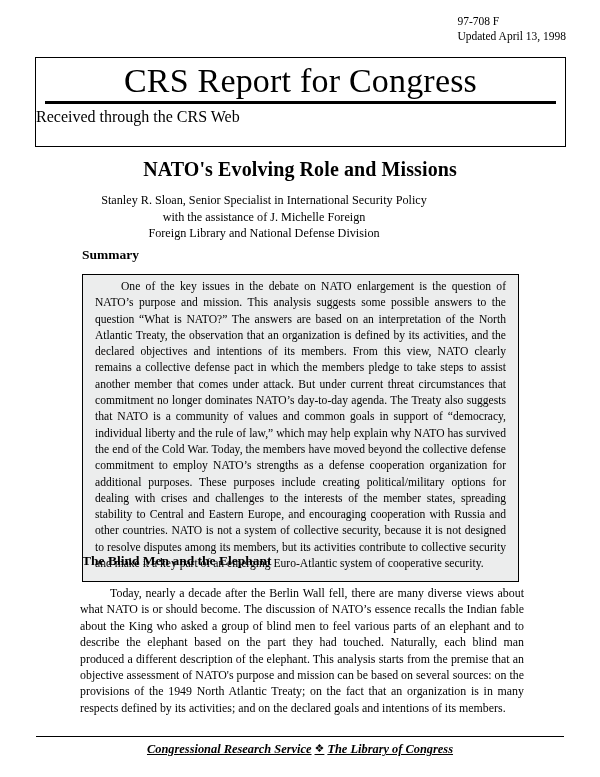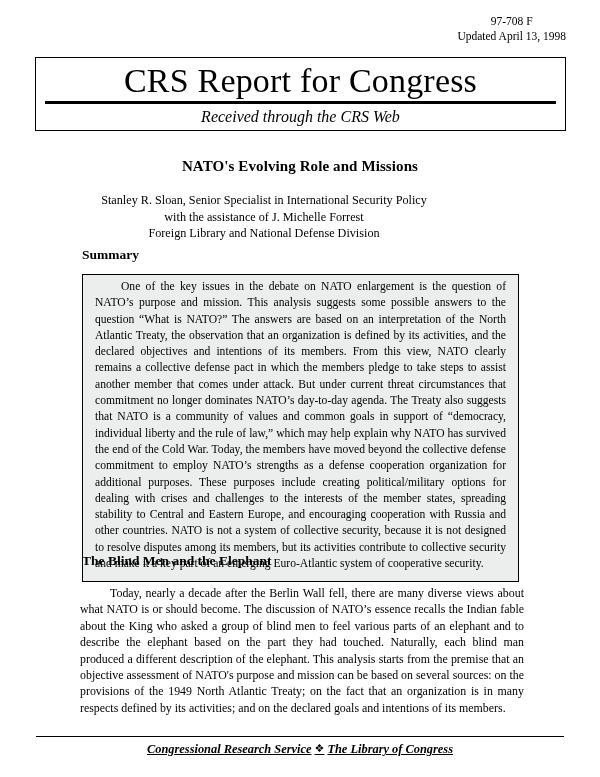--- a/index.html
+++ b/index.html
@@ -22,66 +22,65 @@
     width: 600px;
     height: 777px;
     box-sizing: border-box;
   }
 
   
   .doc-id {
     position: absolute;
     right: 34px;
     top: 14px;
-    text-align: center;
+    text-align: left;
     font-size: 11.5px;
     line-height: 15px;
   }
   .doc-id div { white-space: nowrap; }
 
   
   .masthead {
     position: absolute;
     left: 35px;
     top: 57px;
     width: 531px;
-    height: 74px;
+    height: 90px;
     border: 1.5px solid #000;
     box-sizing: border-box;
     background: #fff;
   }
   .masthead-title {
     text-align: center;
     font-size: 34px;
     line-height: 40px;
     font-weight: normal;
     letter-spacing: 0.2px;
     margin-top: 3px;
   }
   .masthead-rule {
     height: 0;
     border-top: 3px solid #000;
     margin: 0 9px 0 9px;
   }
   .masthead-sub {
-    text-align: center;
+    text-align: left;
     font-size: 16px;
     line-height: 21px;
     margin-top: 2px;
-    font-style: italic;
   }
 
   
   .doc-title {
     position: absolute;
     left: 0;
     top: 158px;
     width: 600px;
     text-align: center;
-    font-size: 15px;
+    font-size: 20px;
     font-weight: bold;
     letter-spacing: 0.1px;
   }
   .byline {
     position: absolute;
     left: 0;
     top: 192px;
     width: 528px;
     text-align: center;
     font-size: 12.2px;
@@ -173,21 +172,21 @@
   <div class="masthead">
     <div class="masthead-title">CRS Report for Congress</div>
     <div class="masthead-rule"></div>
     <div class="masthead-sub">Received through the CRS Web</div>
   </div>
 
   <div class="doc-title">NATO's Evolving Role and Missions</div>
 
   <div class="byline">
     <div>Stanley R. Sloan, Senior Specialist in International Security Policy</div>
-    <div>with the assistance of J. Michelle Forrest</div>
+    <div>with the assistance of J. Michelle Foreign</div>
     <div>Foreign Library and National Defense Division</div>
   </div>
 
   <div class="section-heading" id="summary-heading">Summary</div>
 
   <div class="summary-box">
     <p>One of the key issues in the debate on NATO enlargement is the question of NATO’s purpose and mission.  This analysis suggests some possible answers to the question “What is NATO?”  The answers are based on an interpretation of the North Atlantic Treaty, the observation that an organization is defined by its activities, and the declared objectives and intentions of its members.  From this view, NATO clearly remains a collective defense pact in which the members pledge to take steps to assist another member that comes under attack.  But under current threat circumstances that commitment no longer dominates NATO’s day-to-day agenda.  The Treaty also suggests that NATO is a community of values and common goals in support of  “democracy, individual liberty and the rule of law,” which may help explain why NATO has survived the end of the Cold War.  Today, the members have moved beyond the collective defense commitment to employ NATO’s strengths as a defense cooperation organization for additional purposes. These purposes include creating political/military options for dealing with crises and challenges to the interests of the member states, spreading stability to Central and Eastern Europe, and encouraging cooperation with Russia and other countries.  NATO is not a system of collective security, because it is not designed to resolve disputes among its members, but its activities contribute to collective security and make it a key part of an emerging Euro-Atlantic system of cooperative security.</p>
   </div>
 
   <div class="section-heading" id="blind-heading">The Blind Men and the Elephant</div>

